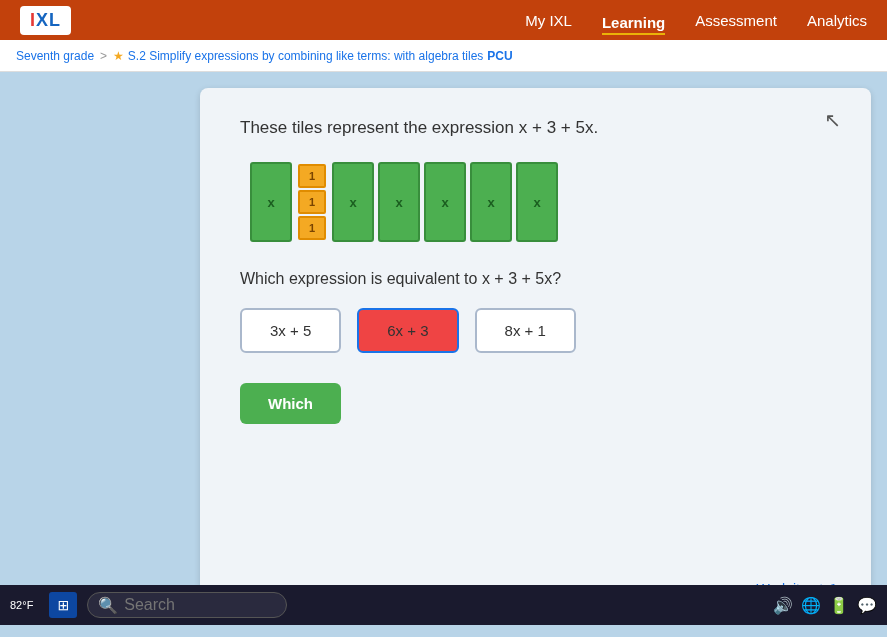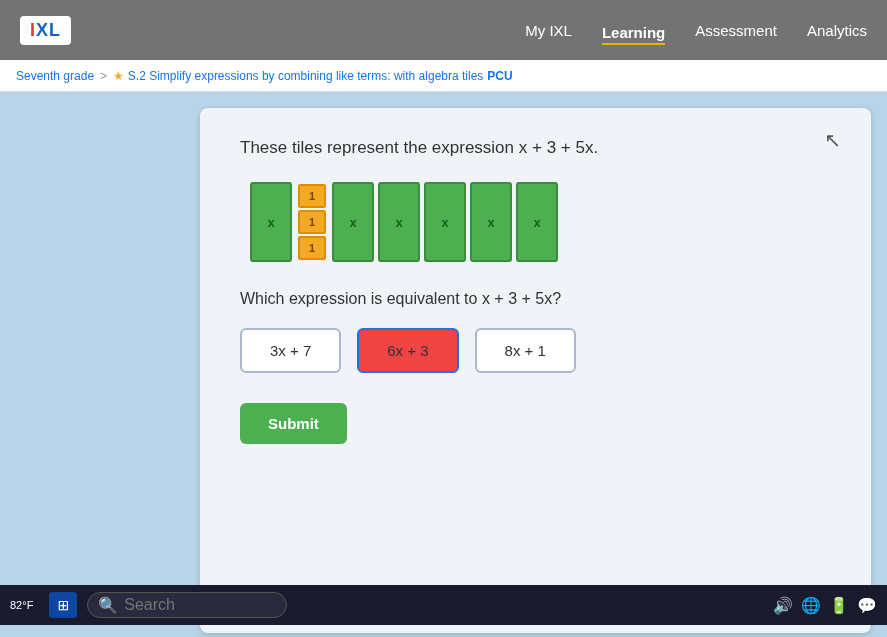--- a/index.html
+++ b/index.html
@@ -1,21 +1,21 @@
 <!DOCTYPE html>
 <html><head>
   <meta charset="utf-8">
   <style>
     * { margin: 0; padding: 0; box-sizing: border-box; }
     body { width: 887px; height: 637px; font-family: Arial, sans-serif; overflow: hidden; background: #b8d4e8; }
 
     
     .top-nav {
-      background: #737373;
-      height: 60px;
+      background: #c2410c;
+      height: 40px;
       display: flex;
       align-items: center;
       padding: 8px 20px;
       gap: 30px;
     }
     .logo-box {
       background: white;
       color: #1565c0;
       font-weight: 900;
       font-size: 18px;
@@ -335,27 +335,27 @@
             <span>x</span>
           </div>
       </div>
     </div>
 
     
     <p class="question-text">Which expression is equivalent to x + 3 + 5x?</p>
 
     
     <div class="answer-choices">
-      <button class="answer-btn">3x + 7</button>
+      <button class="answer-btn">3x + 5</button>
       <button class="answer-btn selected">6x + 3</button>
       <button class="answer-btn">8x + 1</button>
     </div>
 
     
-    <button class="submit-btn">Submit</button>
+    <button class="submit-btn">Which</button>
 
     
     <div class="work-it-out">
       <span>Work it out</span>
       <span>✎</span>
     </div>
   </div>
 </div>
 
 <div class="taskbar">

